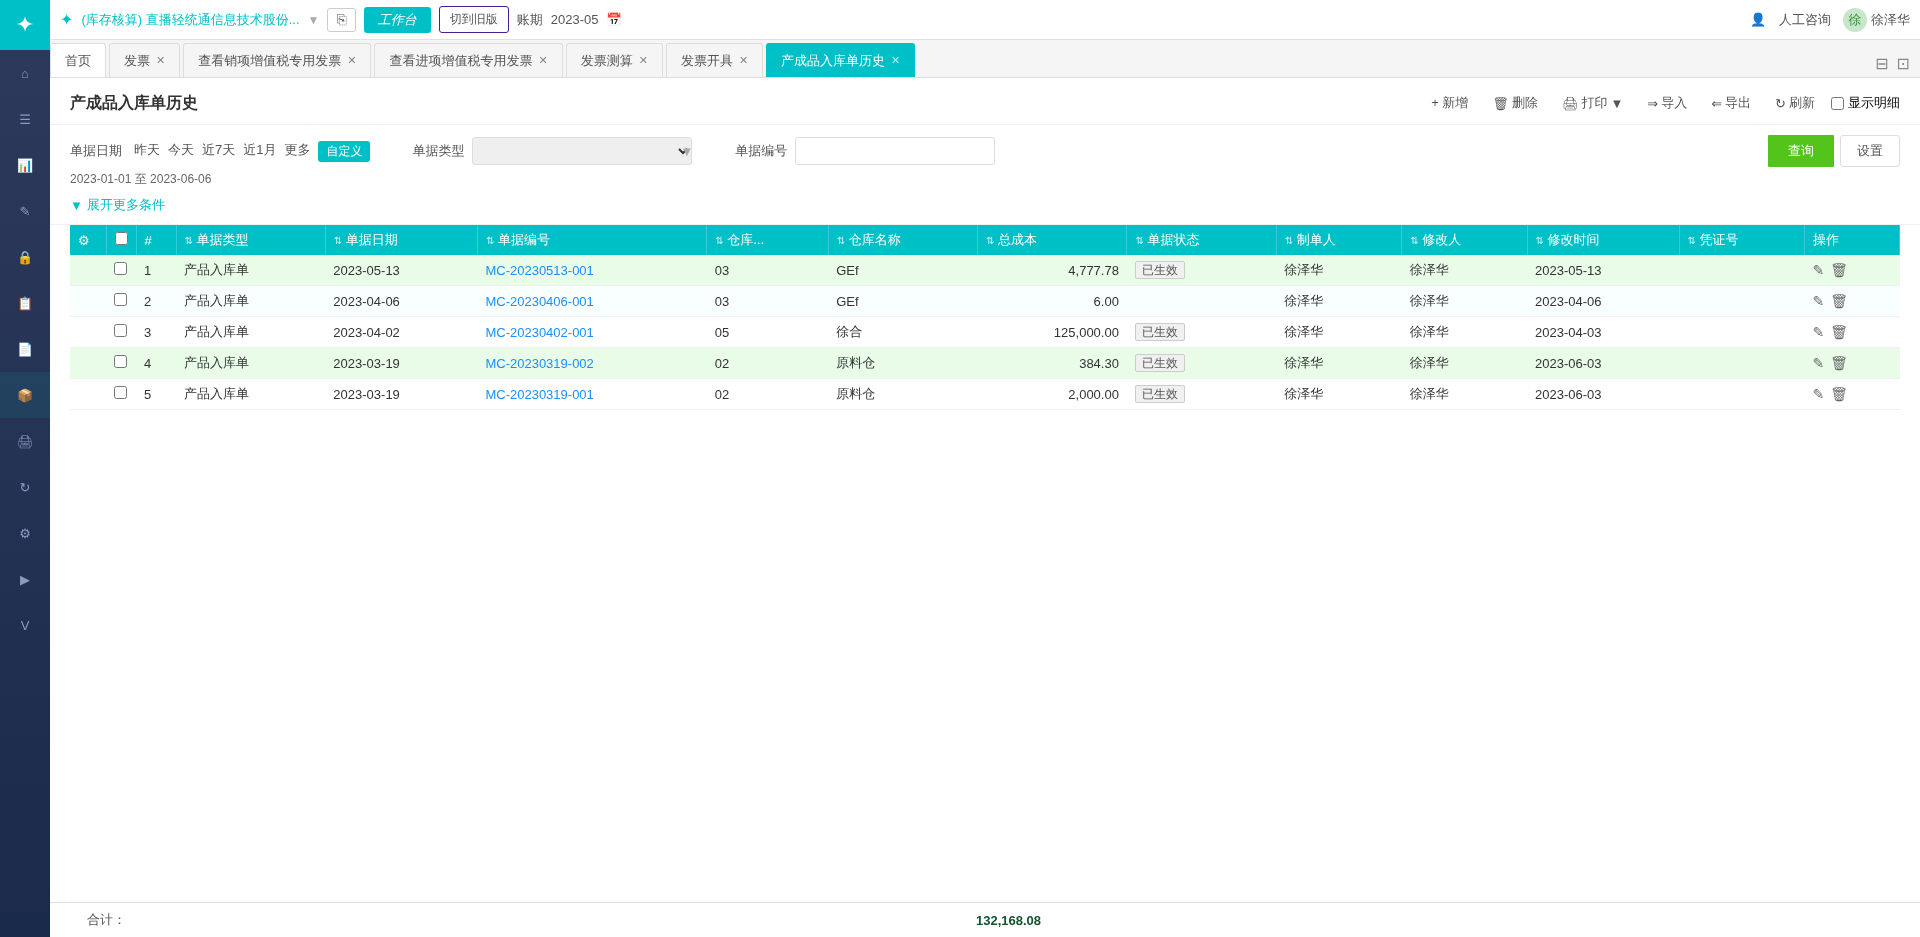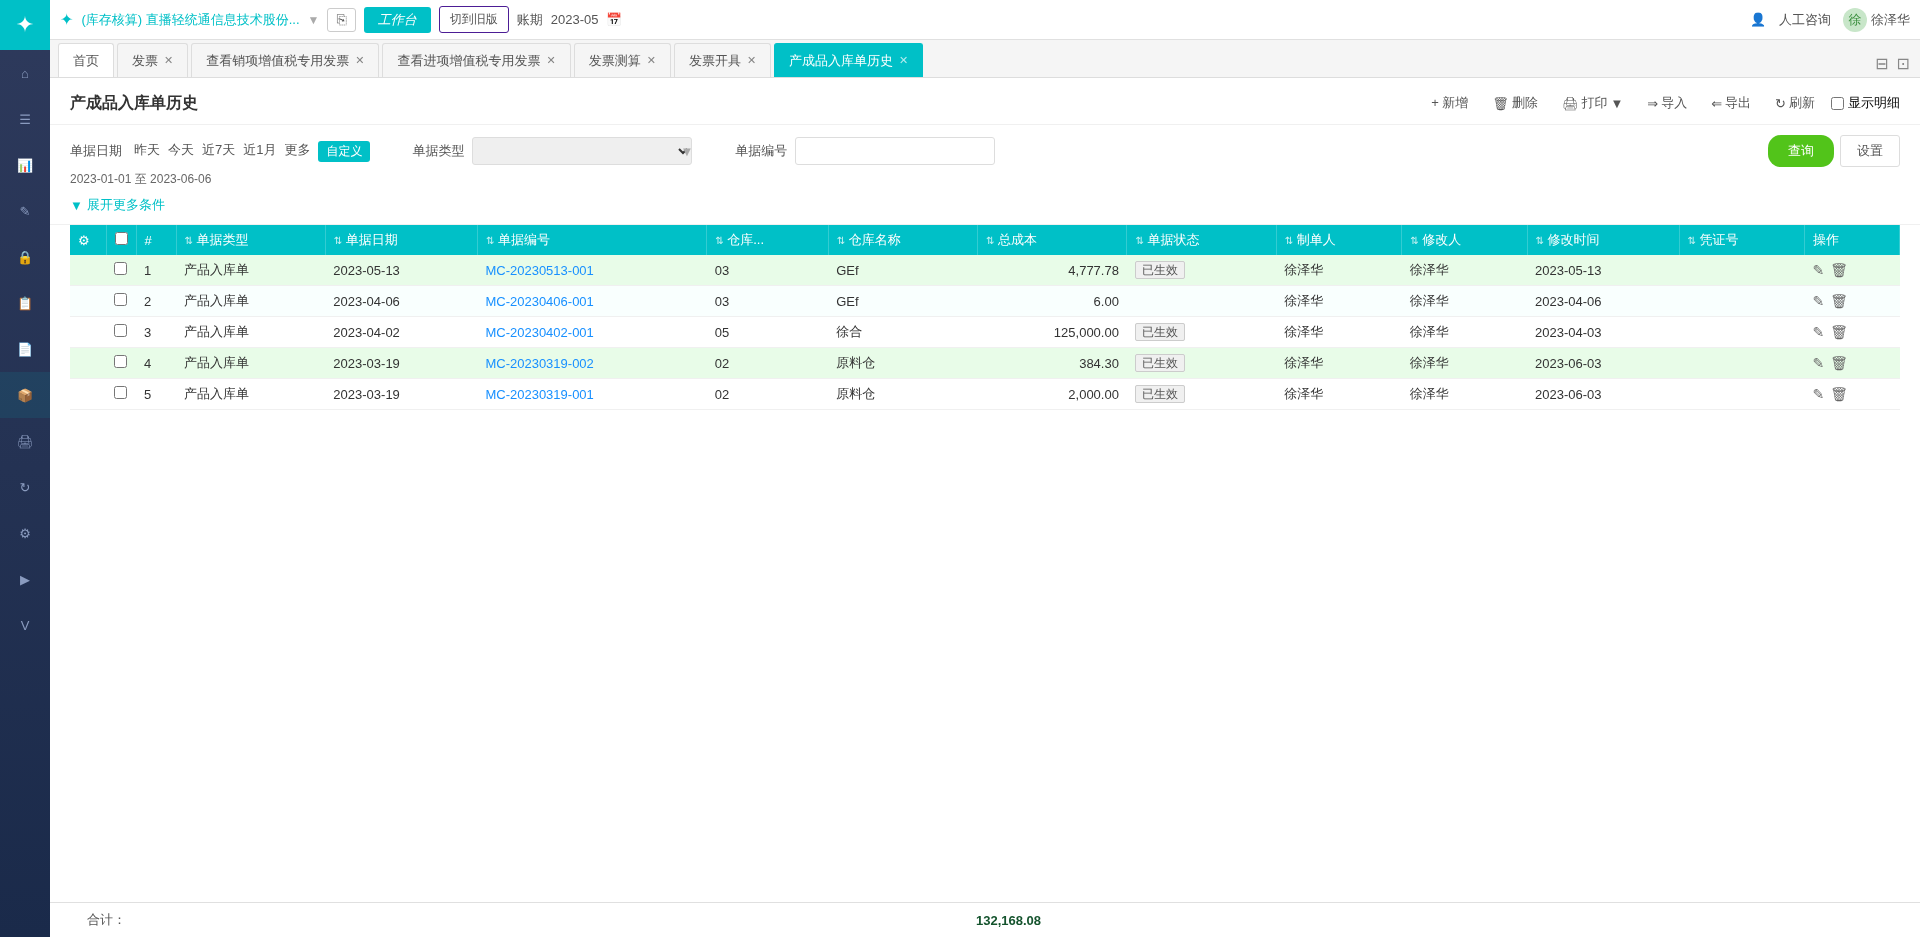--- a/index.html
+++ b/index.html
@@ -19,21 +19,21 @@
     .topbar { height: 40px; background: #fff; display: flex; align-items: center; padding: 0 10px; border-bottom: 1px solid #e0e0e0; gap: 8px; }
     .topbar-brand { color: #00c0c7; font-size: 13px; display: flex; align-items: center; gap: 4px; max-width: 220px; white-space: nowrap; overflow: hidden; text-overflow: ellipsis; }
     .btn-workbench { background: #00c0c7; color: white; border: none; padding: 4px 14px; border-radius: 3px; cursor: pointer; font-size: 13px; font-style: italic; }
     .btn-oldversion { background: white; color: #555; border: 1px solid #4c1d95; padding: 4px 10px; border-radius: 3px; cursor: pointer; font-size: 12px; }
     .topbar-period { color: #555; font-size: 13px; display: flex; align-items: center; gap: 4px; }
     .topbar-right { margin-left: auto; display: flex; align-items: center; gap: 12px; color: #555; font-size: 13px; }
     .topbar-user { display: flex; align-items: center; gap: 4px; color: #555; }
     .user-avatar { width: 24px; height: 24px; border-radius: 50%; background: #c8e6c9; display: flex; align-items: center; justify-content: center; font-size: 11px; color: #388e3c; }
 
     
-    .tabbar { height: 38px; background: #f5f5f5; display: flex; align-items: flex-end; padding-left: 8px; border-bottom: 1px solid #ddd; gap: 0; overflow: hidden; }
+    .tabbar { height: 38px; background: #f5f5f5; display: flex; align-items: flex-end; padding-left: 0; border-bottom: 1px solid #ddd; gap: 0; overflow: hidden; }
     .tab { height: 34px; padding: 0 14px; display: flex; align-items: center; gap: 6px; cursor: pointer; border: 1px solid #ddd; border-bottom: none; background: #f5f5f5; color: #555; font-size: 13px; border-radius: 3px 3px 0 0; margin-right: 3px; white-space: nowrap; }
     .tab.active { background: #00c0c7; color: white; border-color: #00c0c7; }
     .tab.home { background: #fff; }
     .tab-close { font-size: 11px; color: inherit; opacity: 0.7; }
     .tabbar-right { margin-left: auto; display: flex; align-items: center; gap: 8px; padding-right: 10px; padding-bottom: 4px; }
 
     
     .content { flex: 1; background: #fff; overflow: auto; display: flex; flex-direction: column; }
     .page-header { padding: 12px 20px 8px; display: flex; align-items: center; justify-content: space-between; border-bottom: 1px solid #f0f0f0; }
     .page-title { font-size: 16px; font-weight: bold; color: #333; }
@@ -44,21 +44,21 @@
     .filter-area { padding: 10px 20px; background: #fff; border-bottom: 1px solid #f0f0f0; }
     .filter-row { display: flex; align-items: center; gap: 12px; flex-wrap: wrap; }
     .filter-label { color: #555; font-size: 13px; white-space: nowrap; }
     .filter-links { display: flex; gap: 8px; }
     .filter-link { color: #555; cursor: pointer; font-size: 13px; }
     .filter-custom-btn { background: #00c0c7; color: white; border: none; padding: 2px 8px; border-radius: 3px; font-size: 12px; cursor: pointer; }
     .filter-date-range { color: #666; font-size: 12px; }
     .filter-select-group { display: flex; align-items: center; gap: 8px; margin-left: 30px; }
     .filter-select { border: 1px solid #ddd; border-radius: 3px; padding: 4px 8px; font-size: 13px; color: #333; width: 220px; height: 28px; }
     .filter-input { border: 1px solid #ddd; border-radius: 3px; padding: 4px 8px; font-size: 13px; color: #333; width: 200px; height: 28px; }
-    .btn-query { background: #52c41a; color: white; border: none; padding: 6px 20px; border-radius: 13px; font-size: 13px; cursor: pointer; }
+    .btn-query { background: #52c41a; color: white; border: none; padding: 6px 20px; border-radius: 1px; font-size: 13px; cursor: pointer; }
     .btn-settings { background: white; color: #555; border: 1px solid #ddd; padding: 6px 16px; border-radius: 3px; font-size: 13px; cursor: pointer; }
     .expand-more { display: flex; align-items: center; gap: 4px; color: #00c0c7; cursor: pointer; font-size: 13px; margin-top: 8px; }
 
     
     .table-wrap { flex: 1; overflow: auto; padding: 0 20px; }
     table { width: 100%; border-collapse: collapse; font-size: 13px; }
     thead tr { background: #00c0c7; color: white; }
     thead th { padding: 6px 8px; text-align: left; white-space: nowrap; font-weight: normal; border-right: 1px solid rgba(255,255,255,0.2); }
     thead th .sort-icon { font-size: 10px; opacity: 0.8; }
     tbody tr { border-bottom: 1px solid #f0f0f0; }

